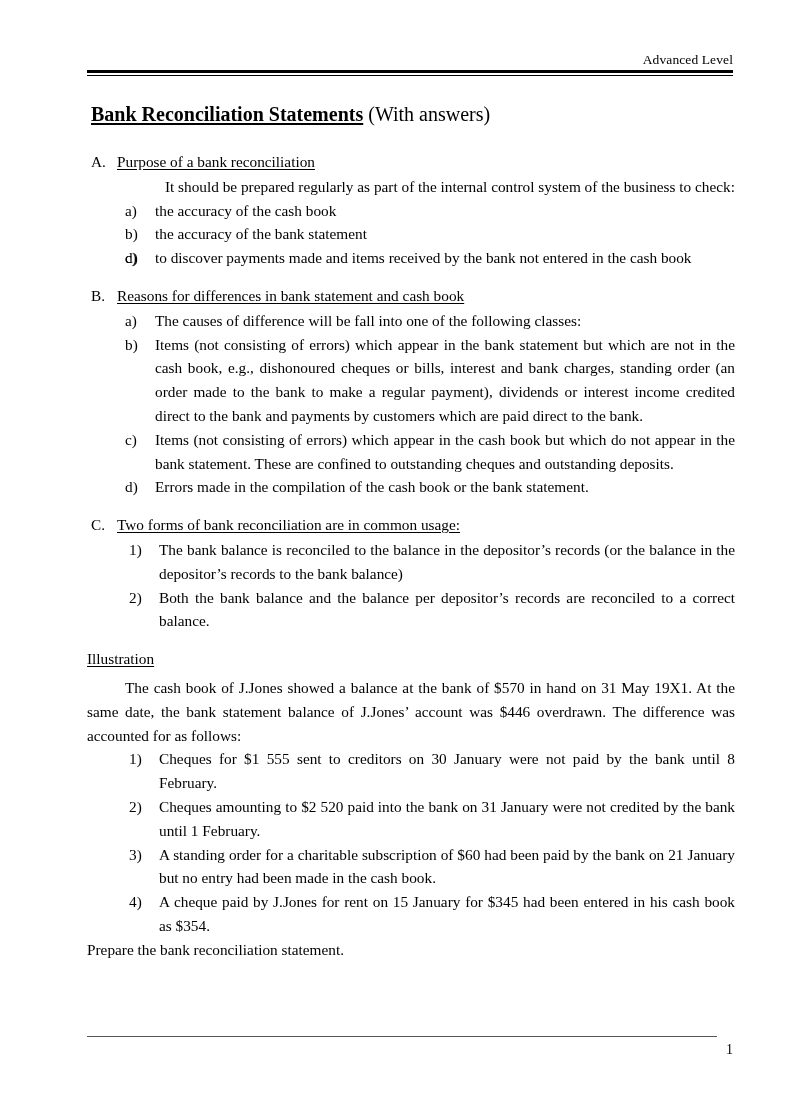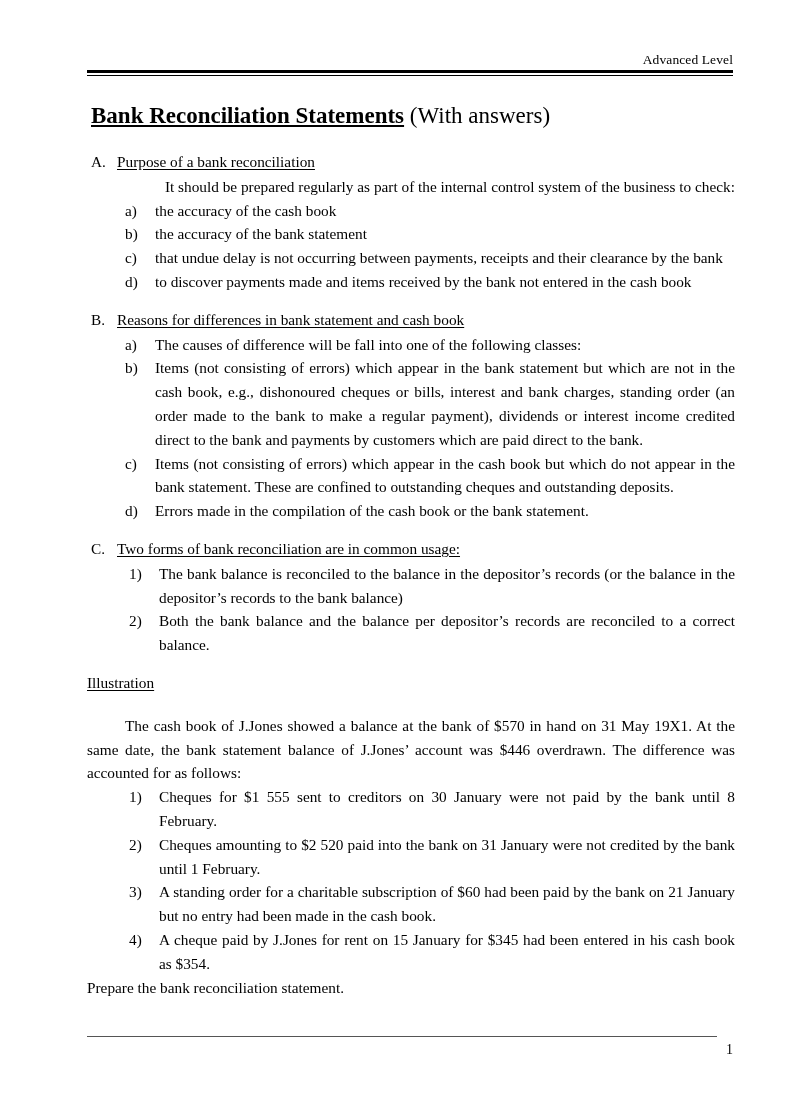--- a/index.html
+++ b/index.html
@@ -55,21 +55,21 @@
     background: #000000;
     width: 100%;
   }
 
   
   .doc-title {
     position: absolute;
     left: 74px;
     top: 88px;
     width: 646px;
-    font-size: 23px;
+    font-size: 20px;
     line-height: 26px;
     white-space: nowrap;
   }
   .doc-title .main {
     font-weight: bold;
     text-decoration: underline;
     text-underline-offset: 2px;
   }
   .doc-title .sub {
     font-weight: normal;
@@ -142,21 +142,21 @@
   .sec-para,
   .para {
     word-spacing: normal;
   }
 
   
   .illus-head {
     text-decoration: underline;
     text-underline-offset: 2px;
     display: inline-block;
-    margin-bottom: 19px;
+    margin-bottom: 5px;
   }
   .para {
     text-align: justify;
     text-justify: inter-word;
     text-indent: 38px;
   }
   .para-plain {
     text-align: left;
     text-indent: 0;
   }
@@ -213,21 +213,20 @@
         <li>
           <span class="marker">a)</span>
           <span>the accuracy of the cash book</span>
         </li>
         <li>
           <span class="marker">b)</span>
           <span>the accuracy of the bank statement</span>
         </li>
         <li>
           <span class="marker">c)</span>
-          <span>that undue delay is not occurring between payments, receipts and their clearance by the bank</span>
         </li>
         <li>
           <span class="marker">d)</span>
           <span>to discover payments made and items received by the bank not entered in the cash book</span>
         </li>
       </ul>
     </div>
 
     <div class="section">
       <div class="sec-head">

